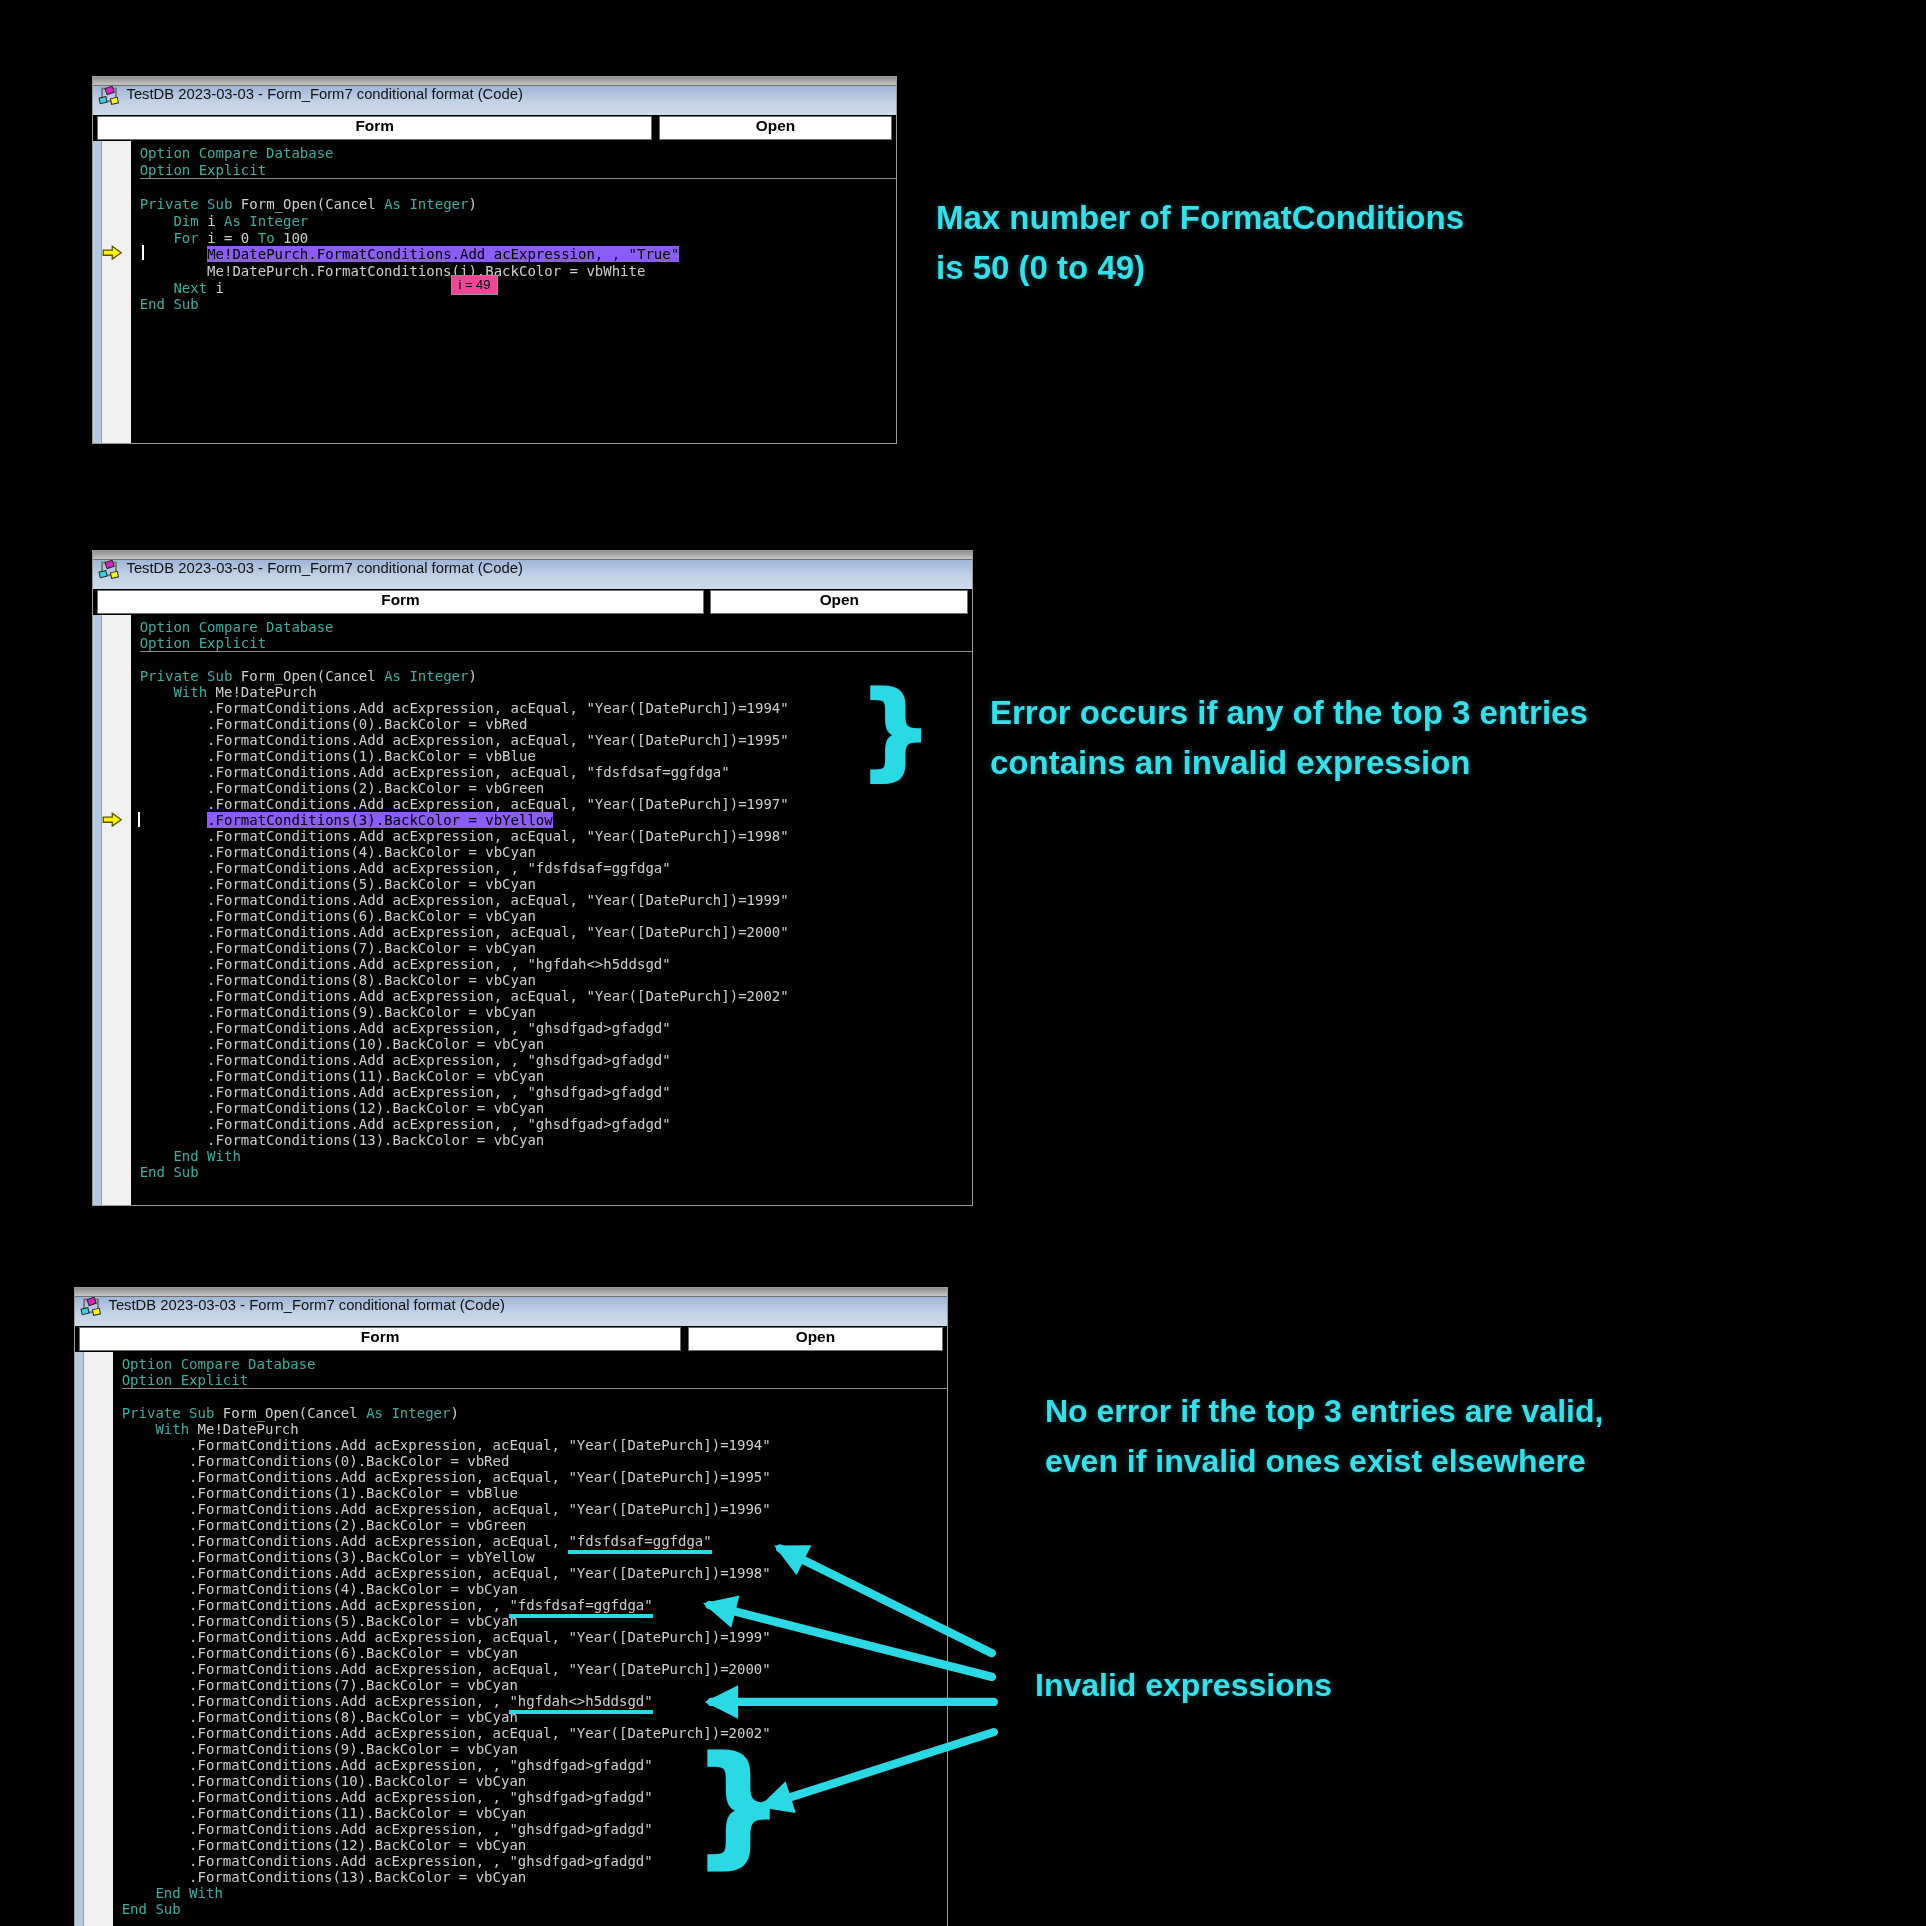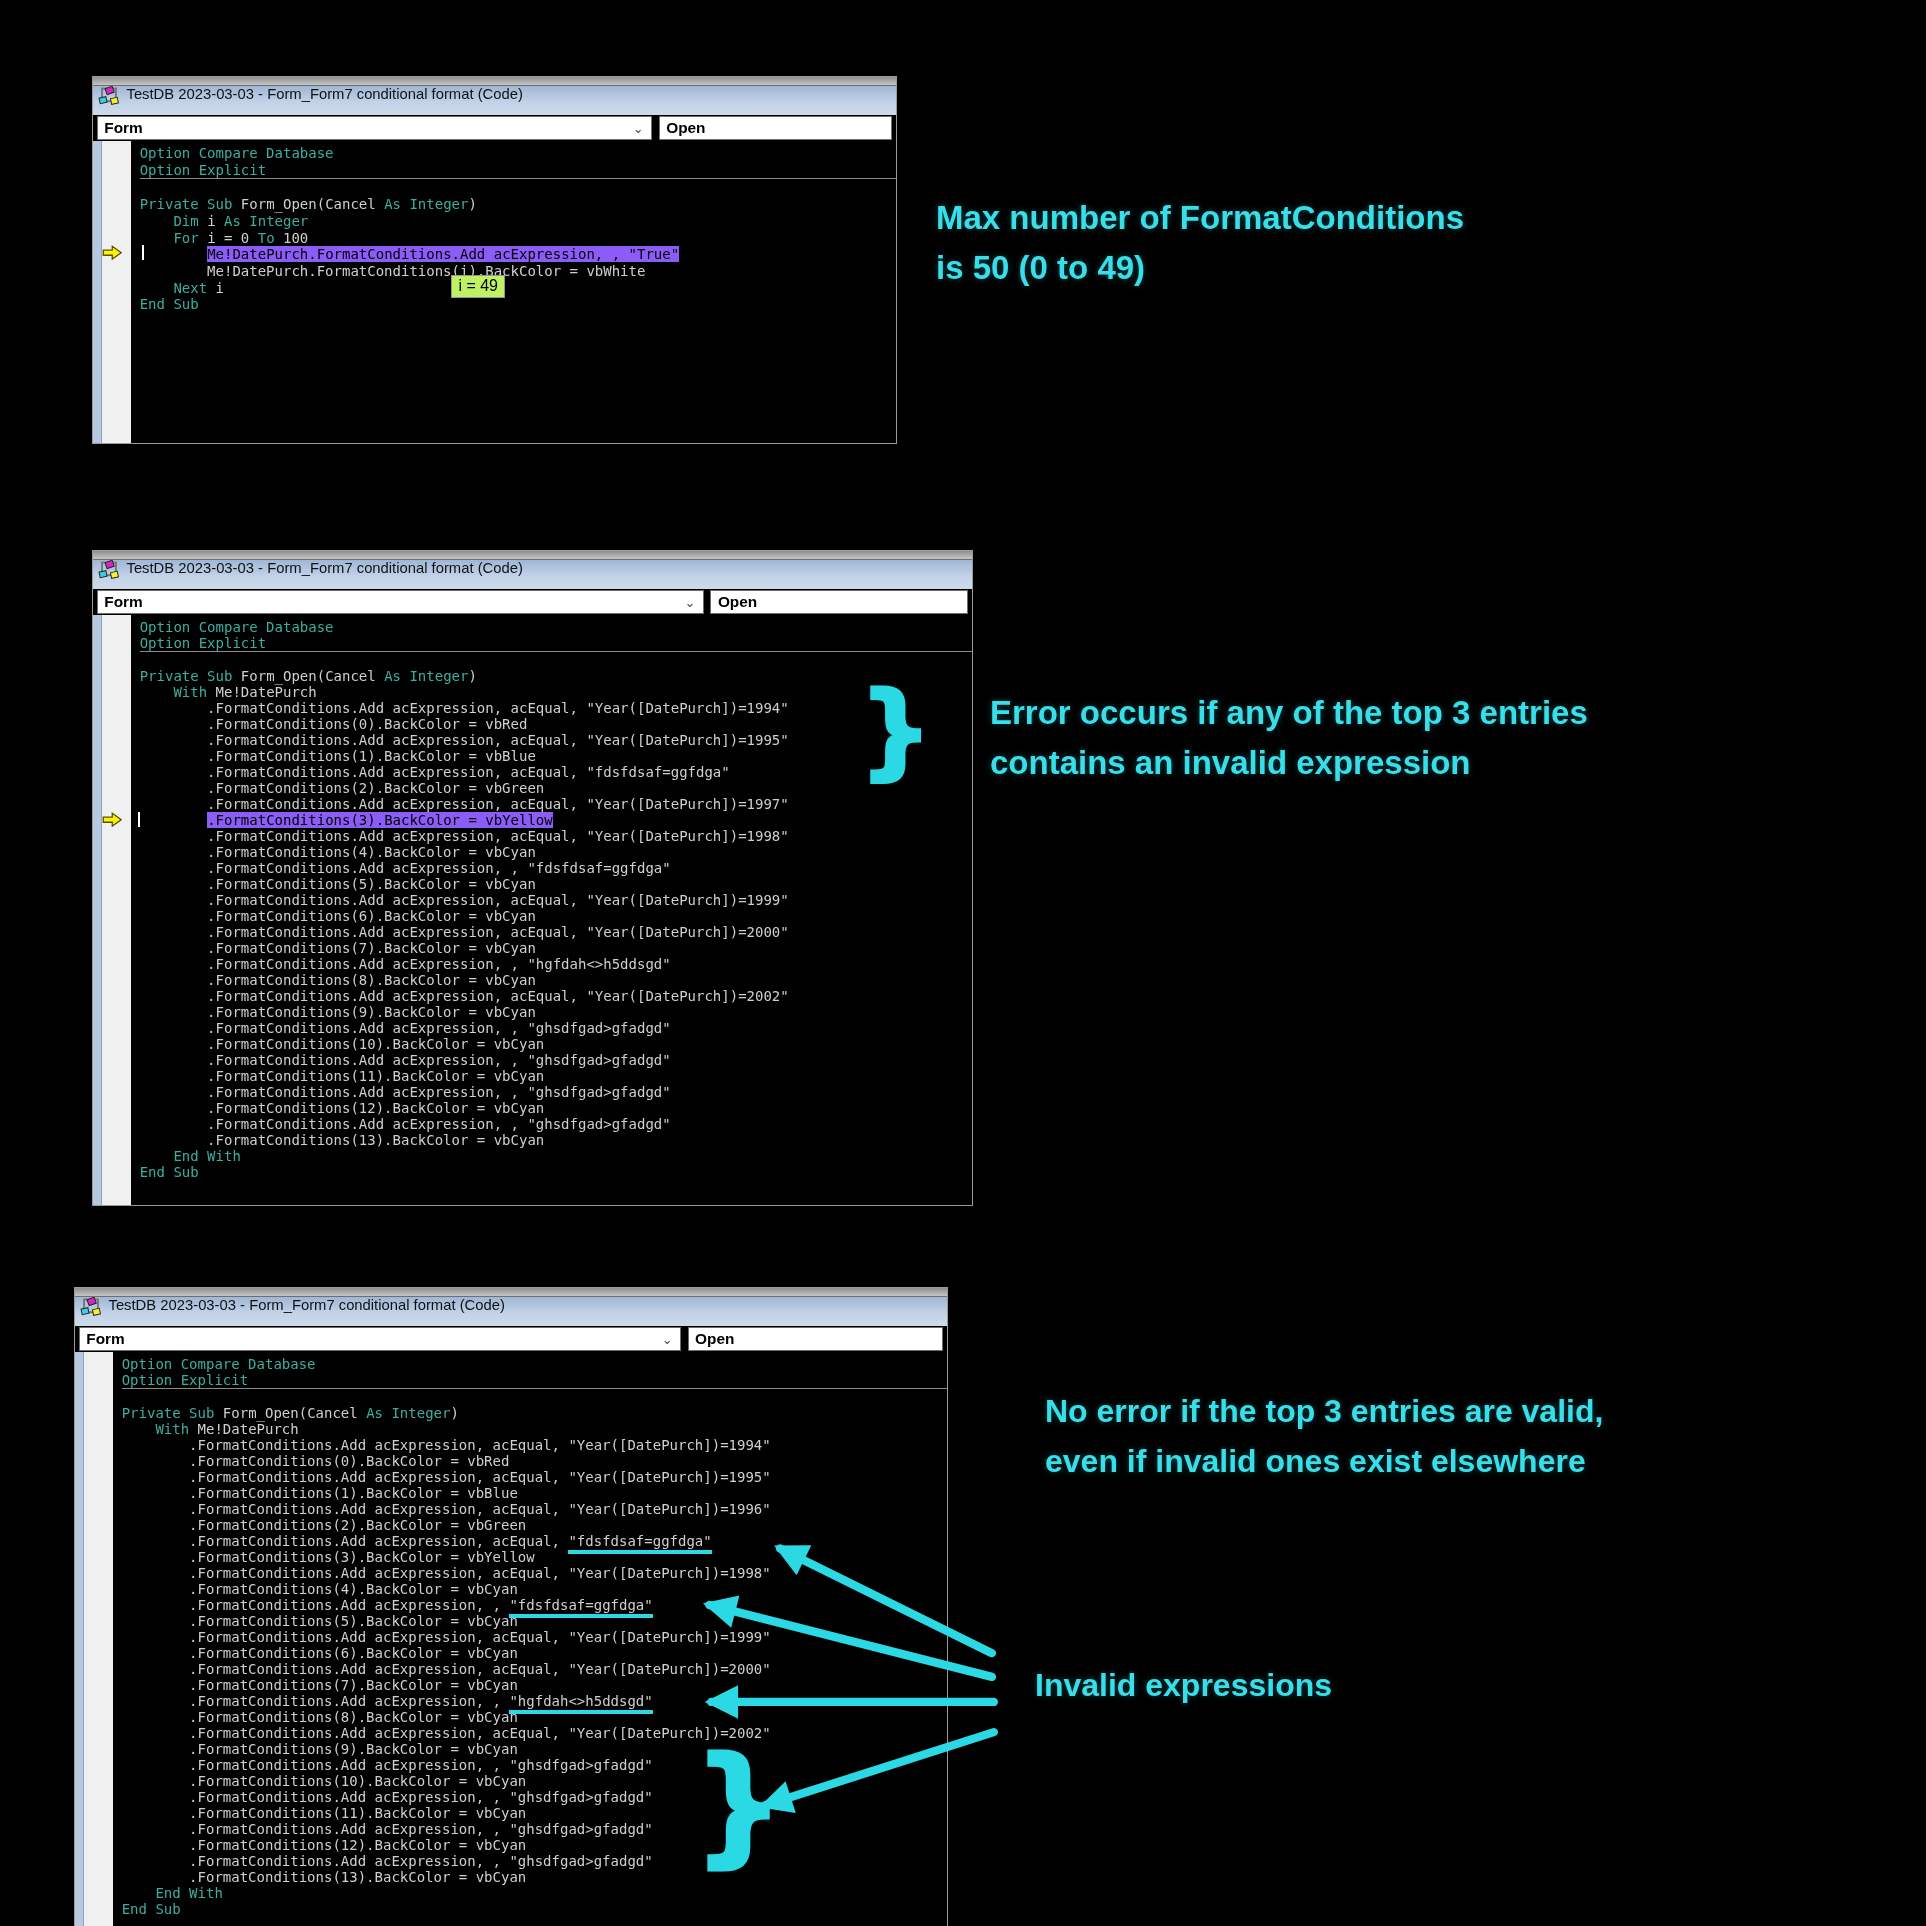--- a/index.html
+++ b/index.html
@@ -14,21 +14,21 @@
 
   .topstrip{height:7.7px;background:linear-gradient(#8E8E8E,#C6C6C6);border-bottom:0.6px solid #6F6F6F;flex:0 0 auto;}
   .titlebar{height:29.5px;background:linear-gradient(180deg,#9FB6D6,#C2D2E7 55%,#CDDAEB);
             display:flex;gap:6.4px;padding-left:5.1px;flex:0 0 auto;}
   .titletext{font-size:14.8px;color:#111;white-space:nowrap;}
   .titleicon{width:22px;height:19px;flex:0 0 auto;}
 
   .comborow{height:26px;background:#000;display:flex;align-items:center;gap:6.4px;
             padding:0 3.9px;flex:0 0 auto;}
   .combo{height:22px;background:#fff;border:0.6px solid #6d6d6d;display:flex;align-items:center;
-         padding:0 6.4px;font-weight:bold;font-size:15.4px;color:#000;}
+         padding:0 6.4px;font-weight:bold;font-size:15.4px;color:#000;flex-direction:column;}
   .combo.objbox{flex:0 0 68%;}
   .combo.procbox{flex:1 1 auto;}
   .chev{margin-left:auto;color:#444;font-size:13px;font-weight:normal;padding-right:1.3px;}
 
   .codewrap{flex:1 1 auto;display:flex;background:#000;position:relative;overflow:hidden;}
   .bluestrip{flex:0 0 7.7px;background:#B7C9E1;border-right:0.6px solid #8FA3C0;}
   .marginbar{flex:0 0 29px;background:#F0F0F0;}
   .code{flex:1 1 auto;padding:3.9px 0 0 9px;white-space:pre;
         font-family:"DejaVu Sans Mono",monospace;font-size:14px;line-height:16px;color:#CFCFCF;}
   .w1 .code{line-height:16.7px;}
@@ -36,22 +36,22 @@
   .w1 .ln{height:16.7px;}
   .ln.sep{border-top:0.6px solid #8A8A8A;}
   .ln span.k{color:#3CAEA0;}
   .ln span.n{color:#CFCFCF;}
   .ln span.hl{background:#8b5cf6;color:#000;}
   .ln span.ul{color:#CFCFCF;border-bottom:4.5px solid #2BD9E4;padding-bottom:0.6px;}
 
   
   .stmt-arrow{position:absolute;width:20.5px;height:15.4px;}
   .caret{position:absolute;width:1.9px;height:14.8px;background:#fff;}
-  .tooltip{position:absolute;background:#bef264;border:0.6px solid #949494;color:#000;
-           font-size:16px;padding:1.3px 6.4px;white-space:nowrap;}
+  .tooltip{position:absolute;background:#ec4899;border:0.6px solid #949494;color:#000;
+           font-size:13px;padding:1.3px 6.4px;white-space:nowrap;}
 
   
   .note{position:absolute;color:#38DFE9;font-weight:bold;font-size:33px;line-height:50px;
         text-shadow:0 0 6.4px rgba(0,200,220,.35);white-space:nowrap;}
   .note .nl{display:block;}
   .note-small{font-size:32px;line-height:33px;}
   .brace{position:absolute;color:#2BD9E4;font-family:"DejaVu Sans",sans-serif;font-weight:bold;
          -webkit-text-stroke:3.2px #2BD9E4;text-shadow:0 0 5.1px rgba(0,200,220,.3);}
   .brace1{left:859px;top:679px;font-size:103px;line-height:103px;}
   .brace2{left:693px;top:1741px;font-size:128px;line-height:128px;}

